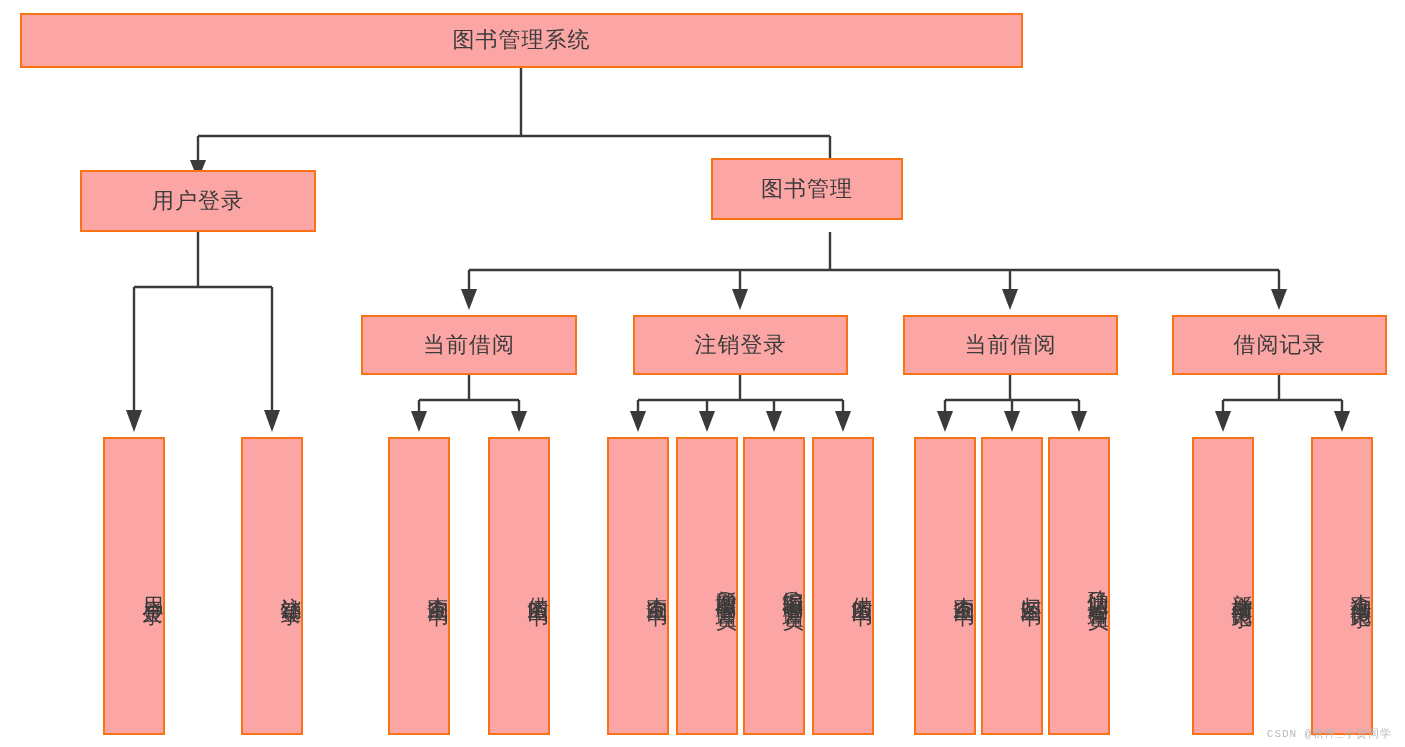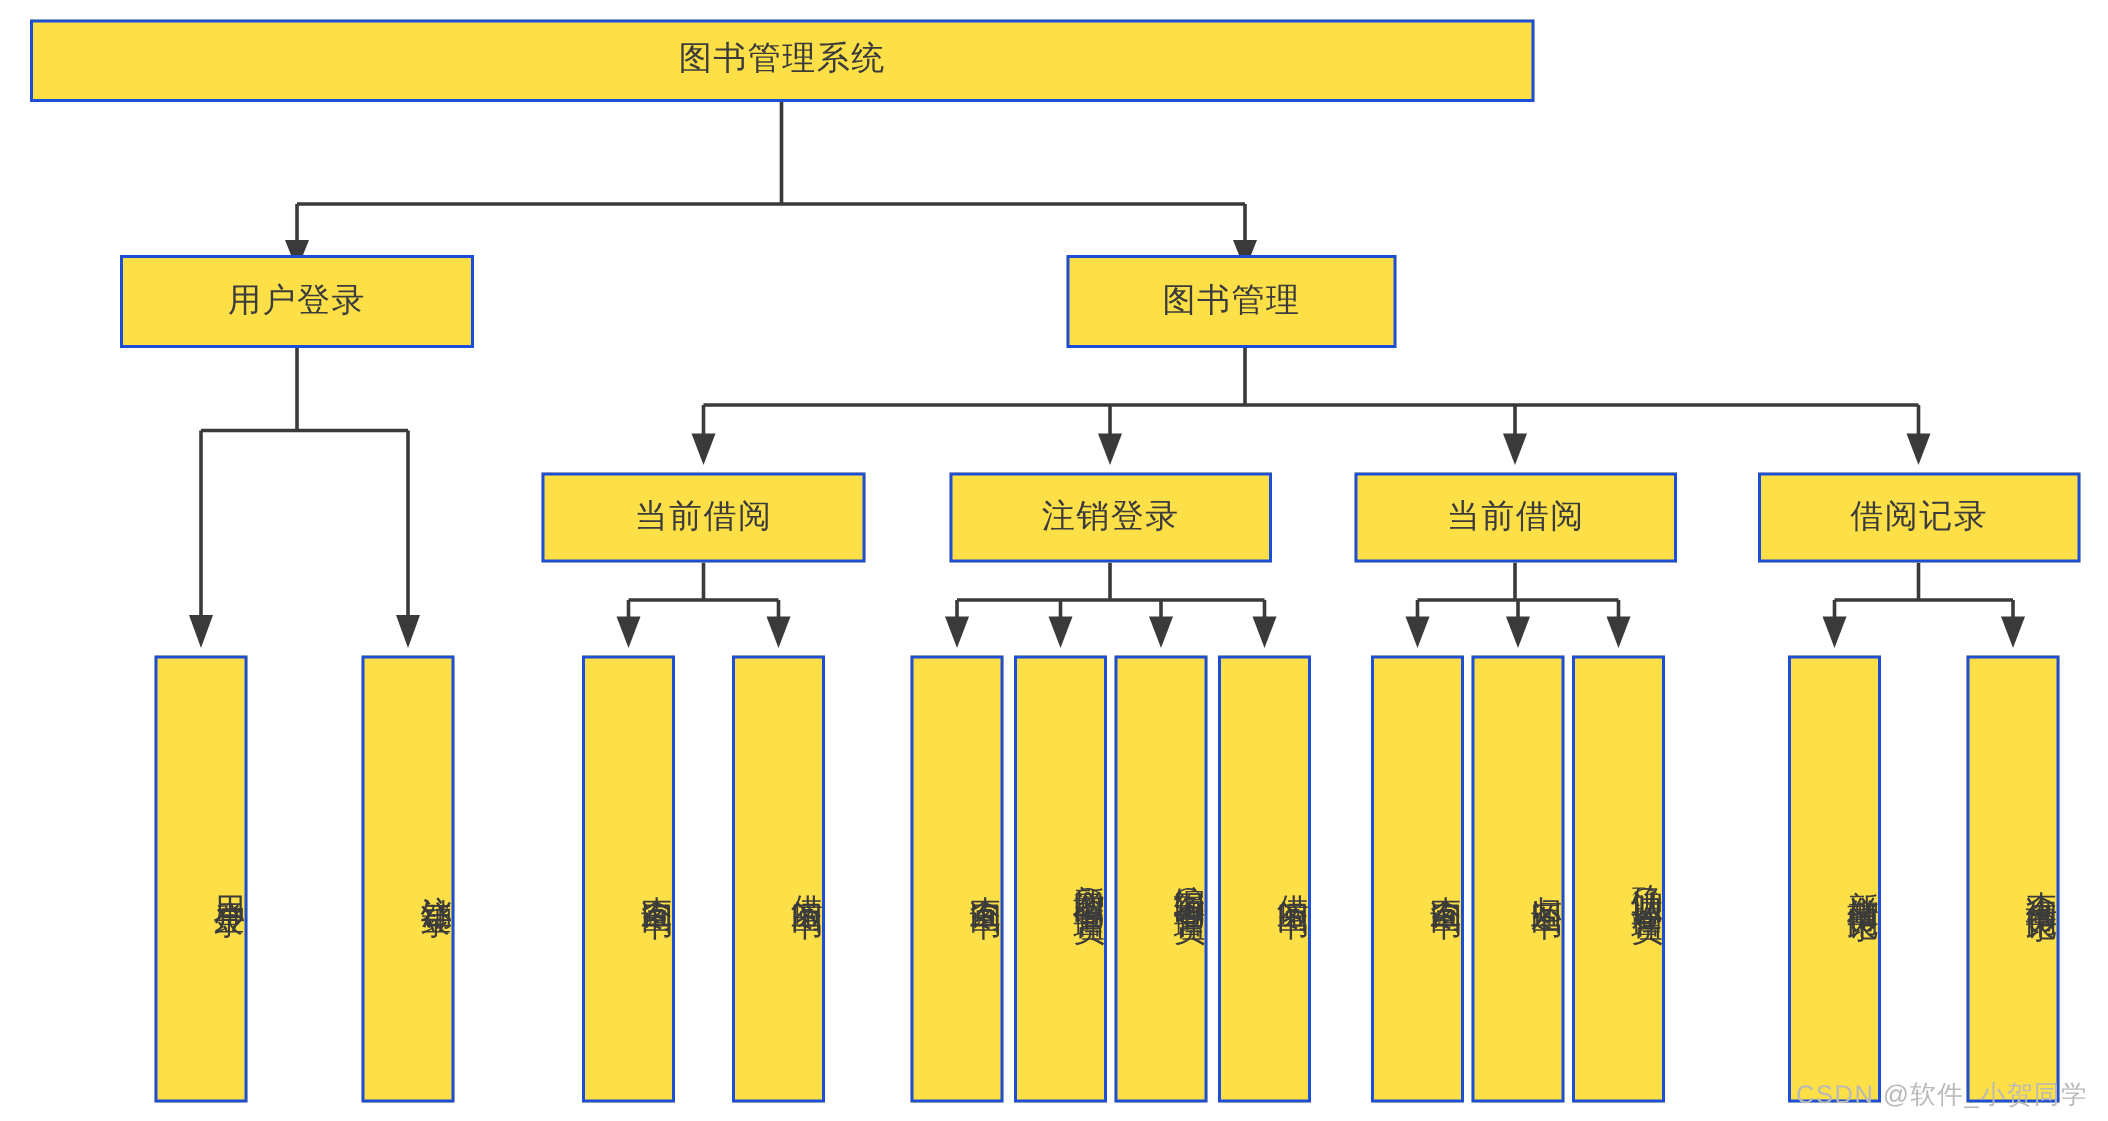--- a/index.html
+++ b/index.html
@@ -19,22 +19,22 @@
     position: absolute;
     left: 0;
     top: 0;
     width: 1405px;
     height: 747px;
   }
 
   .node {
     position: absolute;
     box-sizing: border-box;
-    border: 2px solid #1d4ed8;
-    background: #fde047;
+    border: 2px solid #f97316;
+    background: #fca5a5;
     display: flex;
     align-items: center;
     justify-content: center;
     color: #3b3b3b;
     z-index: 2;
   }
 
   .node.horiz {
     font-size: 22px;
     letter-spacing: 1px;
@@ -59,26 +59,26 @@
 
   .node.vert .label {
     writing-mode: vertical-rl;
     text-orientation: upright;
   }
 
   #watermark {
     position: absolute;
     right: 13px;
     bottom: 6px;
-    font-size: 17px;
+    font-size: 11px;
     color: #b9b9b9;
     letter-spacing: 1px;
     z-index: 5;
     white-space: nowrap;
-    font-family: Liberation Sans, sans-serif;
+    font-family: Liberation Mono, monospace;
   }
 
   svg line, svg path, svg polyline {
     stroke: #3a3a3a;
     stroke-width: 2.4;
     fill: none;
   }
   svg polygon.arrowhead {
     fill: #3a3a3a;
     stroke: none;
@@ -154,21 +154,21 @@
   
   <div class="node horiz" style="left:20px; top:13px; width:1003px; height:55px;">
     <span class="label">图书管理系统</span>
   </div>
 
   
   <div class="node horiz" style="left:80px; top:170px; width:236px; height:62px;">
     <span class="label">用户登录</span>
   </div>
 
-  <div class="node horiz" style="left:711px; top:170px; width:220px; height:62px;text-align:center;">
+  <div class="node horiz" style="left:711px; top:158px; width:192px; height:62px;text-align:center;">
     <span class="label">图书管理</span>
   </div>
 
   
   <div class="node horiz" style="left:361px; top:315px; width:216px; height:60px;">
     <span class="label">当前借阅</span>
   </div>
 
   <div class="node horiz" style="left:633px; top:315px; width:215px; height:60px;">
     <span class="label">注销登录</span>

